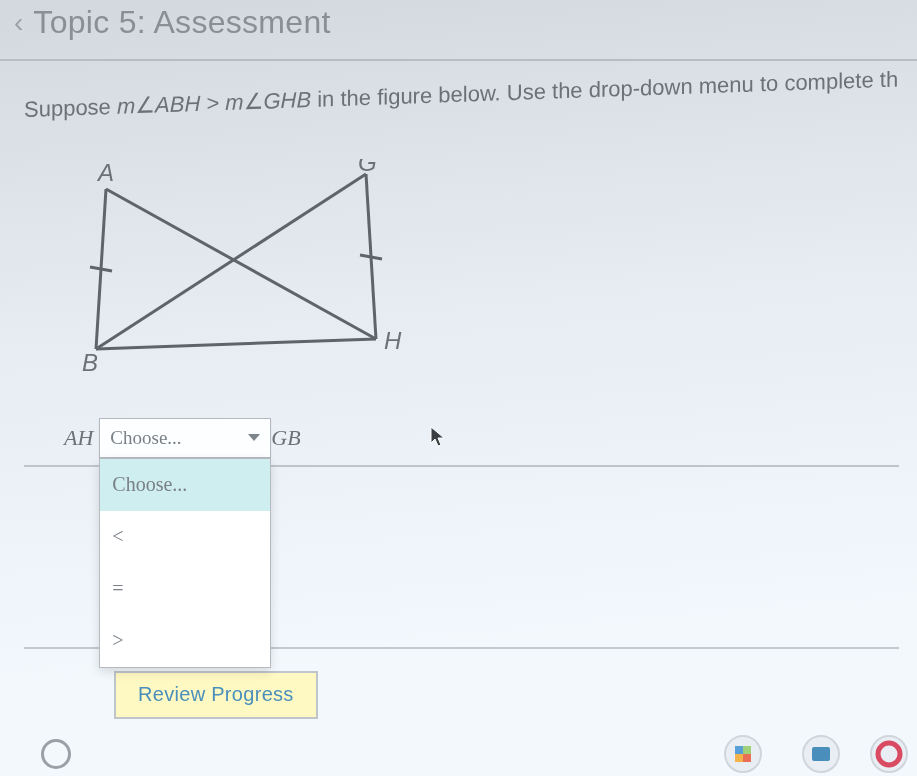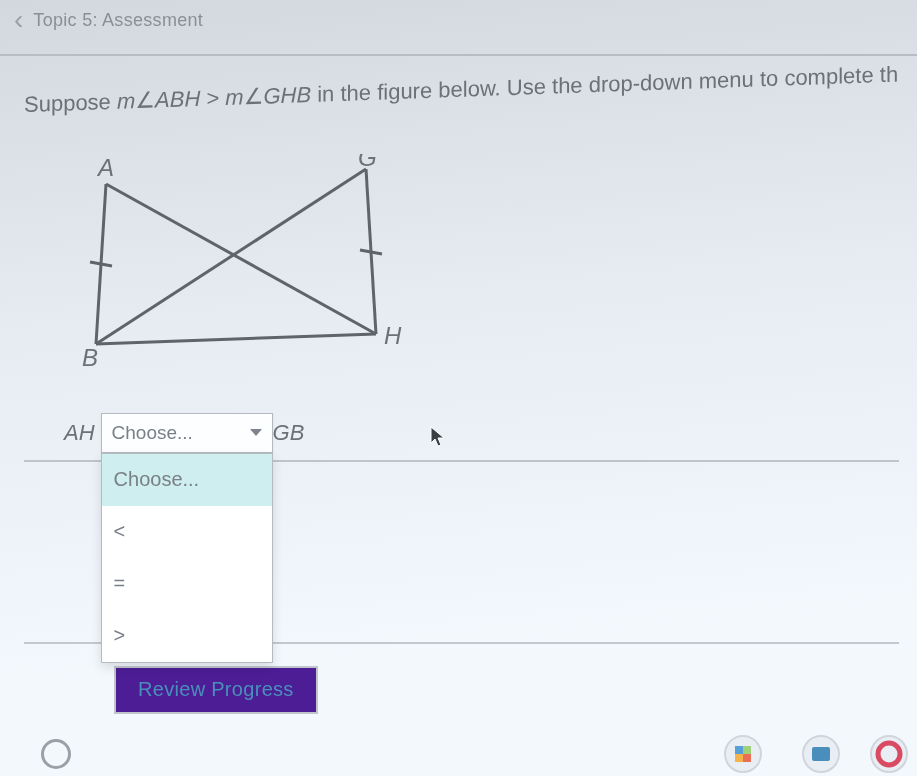--- a/index.html
+++ b/index.html
@@ -12,21 +12,21 @@
   }
 
   .breadcrumb {
     display: flex;
     align-items: center;
     gap: 10px;
     padding: 4px 14px 18px 14px;
     border-bottom: 2px solid #b9bcc1;
   }
   .breadcrumb .chev { font-size: 28px; color: #9aa0a6; font-weight: 300; }
-  .breadcrumb .title { font-size: 18px; color: #8b8f94; font-weight: 400; letter-spacing: .3px; }
+  .breadcrumb .title { font-size: 32px; color: #8b8f94; font-weight: 400; letter-spacing: .3px; }
 
   .content {
     padding: 34px 18px 0 24px;
   }
   .prompt {
     font-size: 22px;
     color: #6d7176;
     line-height: 1.35;
     transform: skewY(-2deg);
     transform-origin: left top;
@@ -41,20 +41,21 @@
   .answer-wrap {
     margin-top: 28px;
   }
 
   .answer-row {
     display: flex;
     align-items: center;
     padding: 0 0 0 40px;
     height: 56px;
     border-bottom: 2px solid #bfc4ca;
+    font-family: Liberation Serif, serif;
   }
   .ahlabel, .gblabel {
     font-size: 22px;
     color: #6d7176;
     font-style: italic;
   }
   .ahlabel { margin-right: 6px; }
   .gblabel { margin-left: 0; }
 
   .dropdown {
@@ -108,21 +109,21 @@
     border-bottom: 2px solid #c3c8ce;
   }
 
   .review-btn {
     margin: 22px 0 0 90px;
     display: inline-flex;
     align-items: center;
     height: 48px;
     padding: 0 22px;
     border: 2px solid #c0c5cb;
-    background: #4c1d95;
+    background: #fef9c3;
     color: #4a8fbb;
     font-size: 20px;
     letter-spacing: .3px;
     cursor: pointer;
   }
 
   
   .cursor {
     position: absolute;
     left: 430px;

